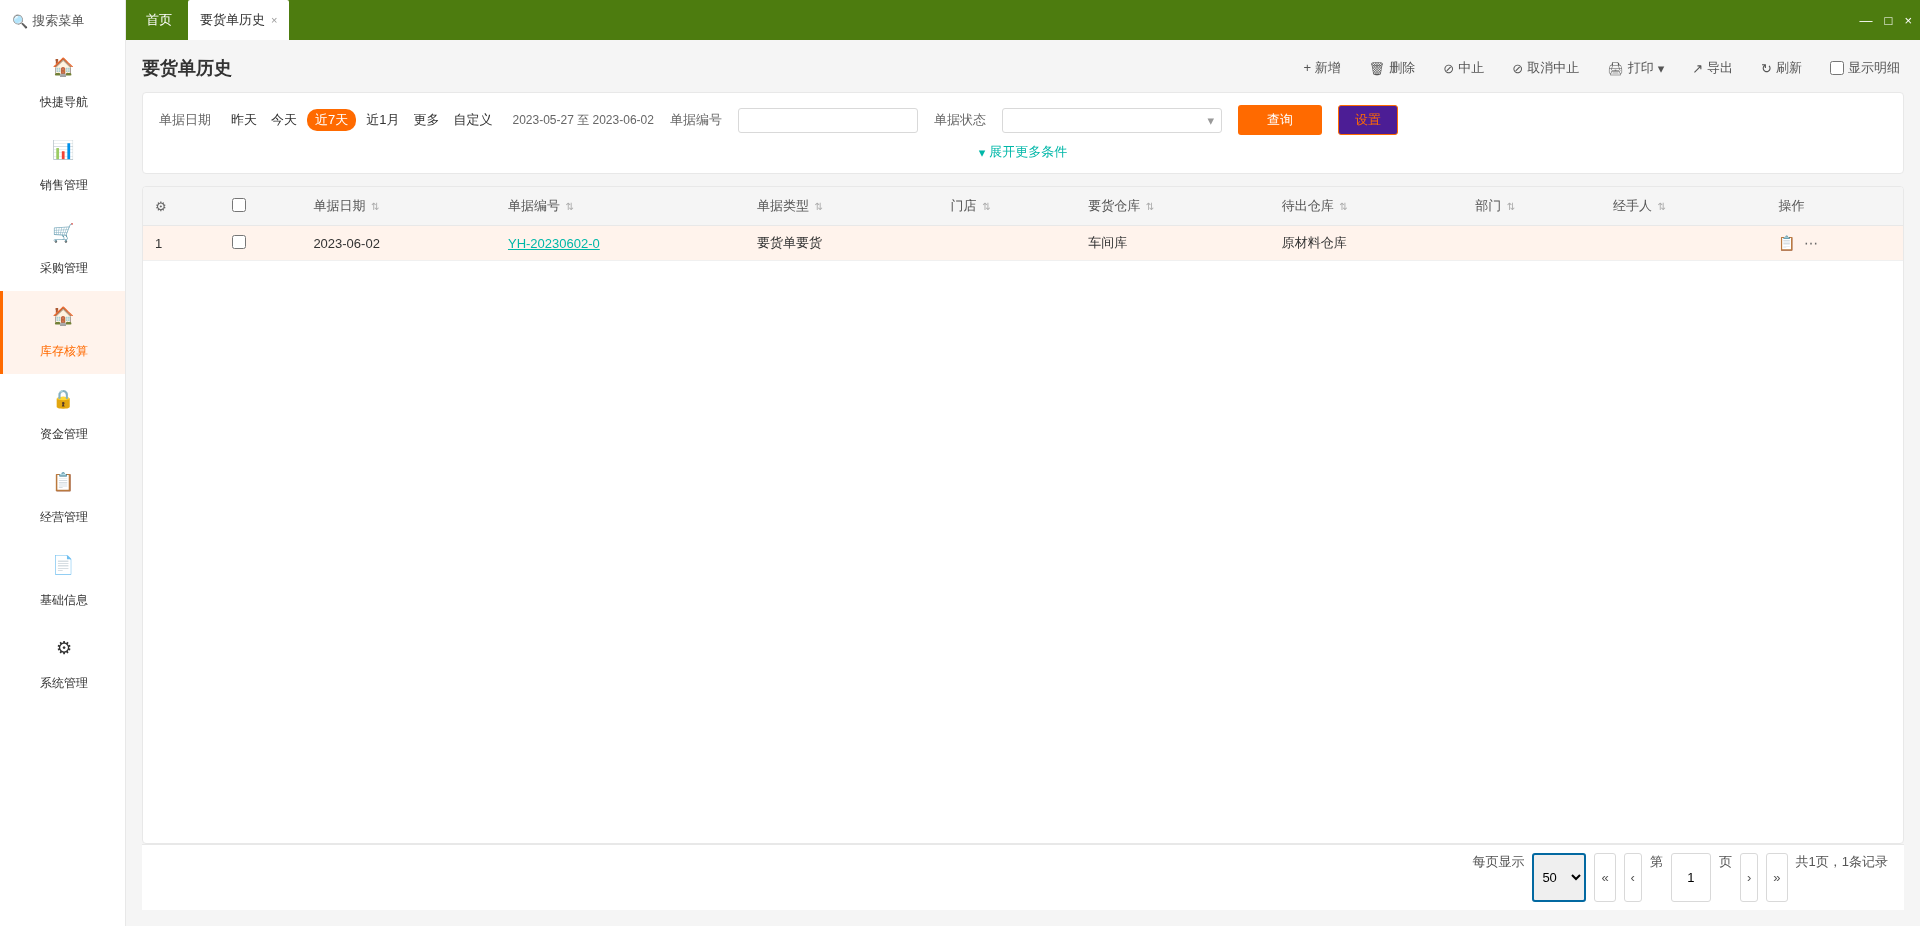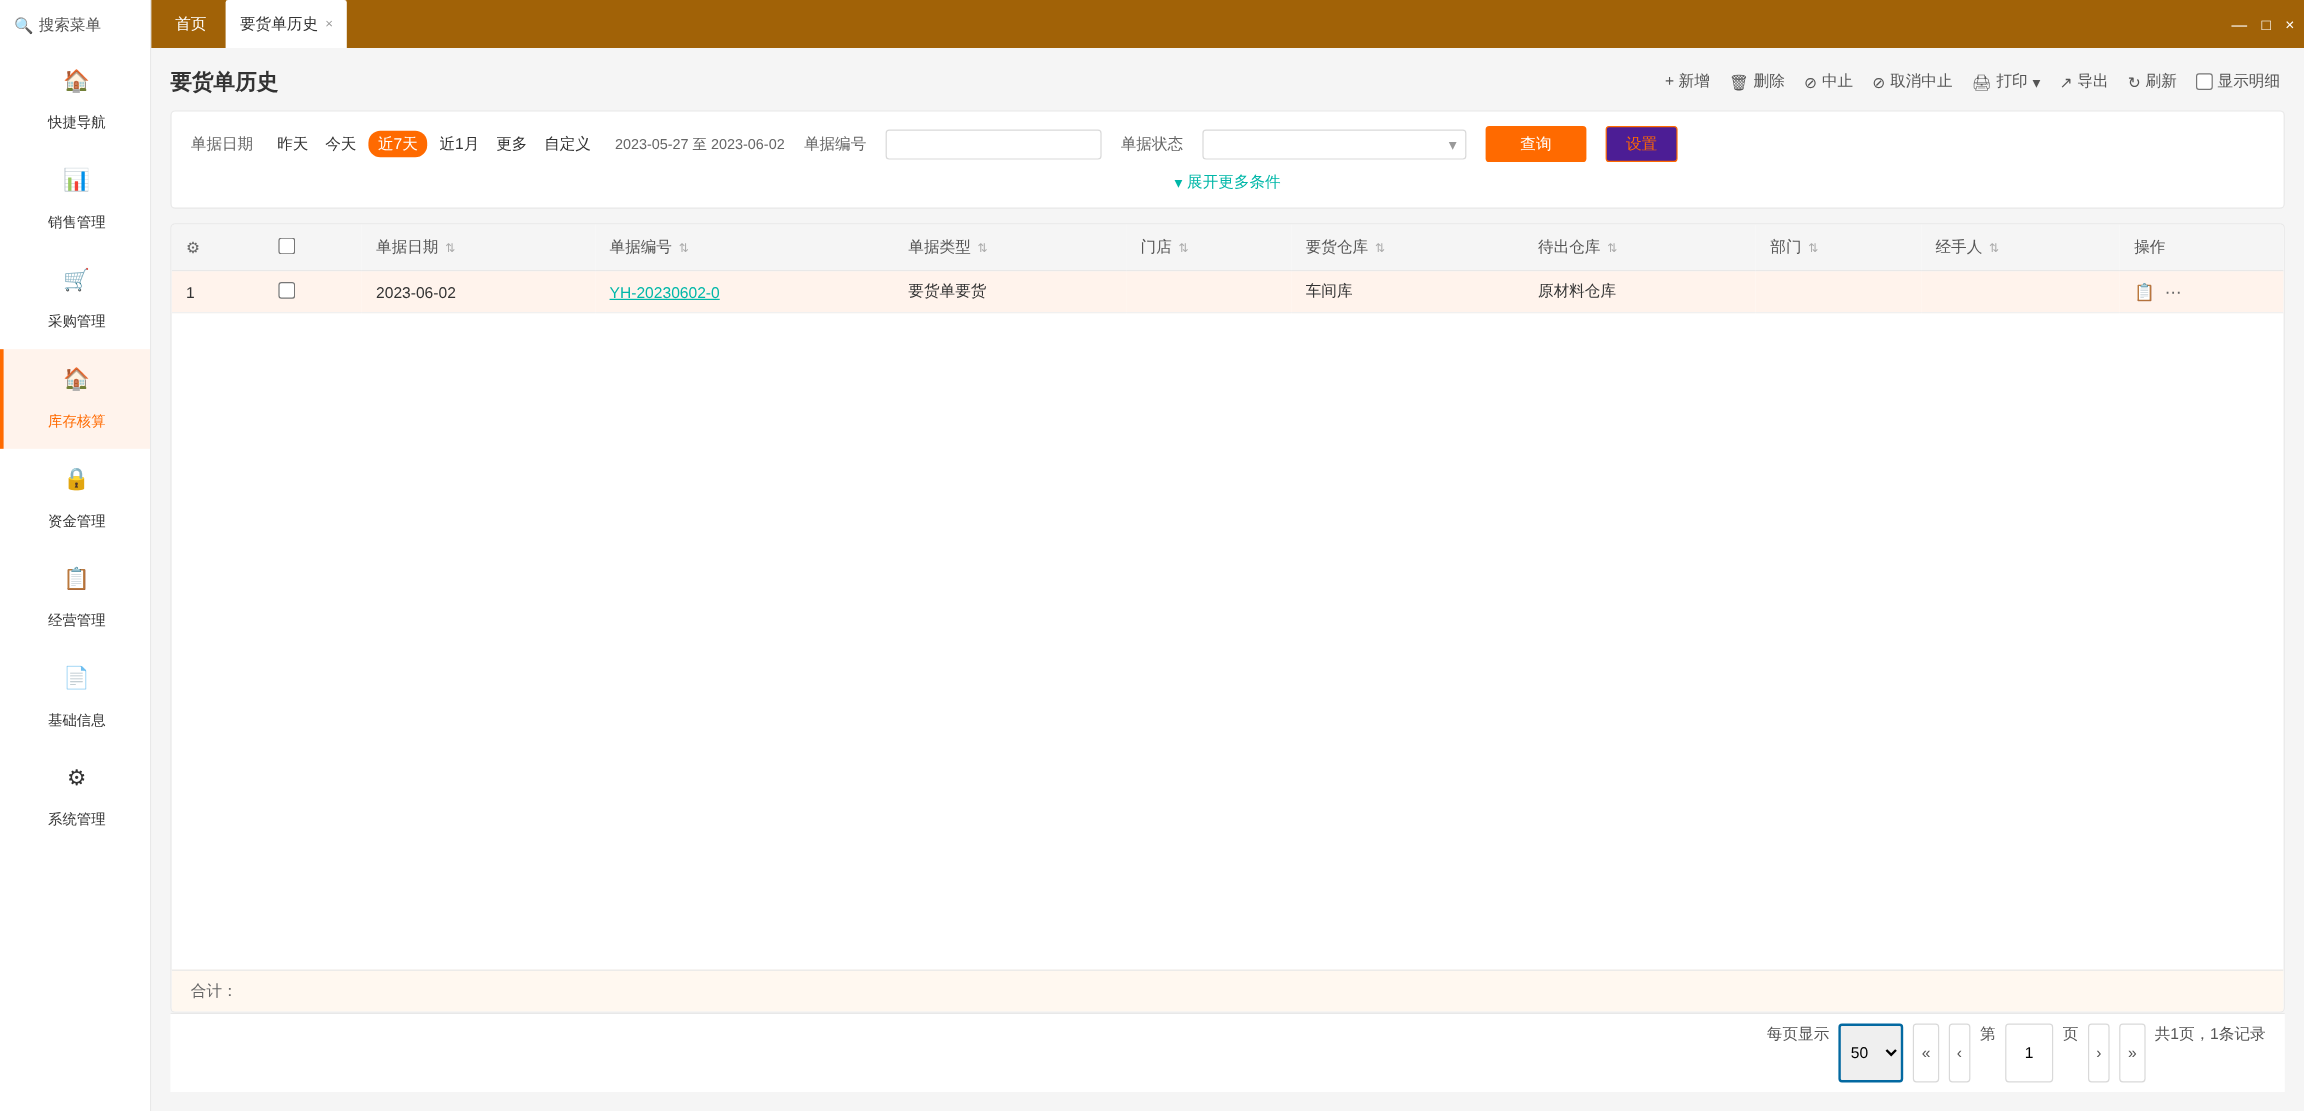--- a/index.html
+++ b/index.html
@@ -36,21 +36,21 @@
     
     .main {
       flex: 1;
       display: flex;
       flex-direction: column;
       overflow: hidden;
     }
 
     
     .topbar {
-      background: #a16207;
+      background: #4d7c0f;
       height: 40px;
       display: flex;
       align-items: center;
       padding: 0 8px;
       gap: 4px;
       flex-shrink: 0;
     }
     .topbar-home {
       color: #fff;
       padding: 0 12px;
@@ -96,21 +96,21 @@
     
     .page-header {
       display: flex;
       align-items: center;
       justify-content: space-between;
       margin-bottom: 12px;
     }
     .page-title { font-size: 18px; font-weight: bold; color: #333; }
     .action-bar {
       display: flex;
-      gap: 8px;
+      gap: 20px;
     }
     .action-btn {
       display: flex;
       align-items: center;
       gap: 4px;
       cursor: pointer;
       color: #555;
       font-size: 13px;
       padding: 2px 4px;
     }
@@ -493,23 +493,20 @@
                 <span class="row-action-btn">📋</span>
                 <span class="row-action-btn">⋯</span>
               </div>
             </td>
           </tr>
         </tbody>
       </table>
 
       <div style="flex:1;"></div>
 
-      <div class="table-footer">
-        <span>合计：</span>
-      </div>
     </div>
 
     <div class="pagination">
       <span>每页显示</span>
       <select>
         <option value="10">10</option>
         <option value="20">20</option>
         <option value="50" selected="">50</option>
         <option value="100">100</option>
       </select>

